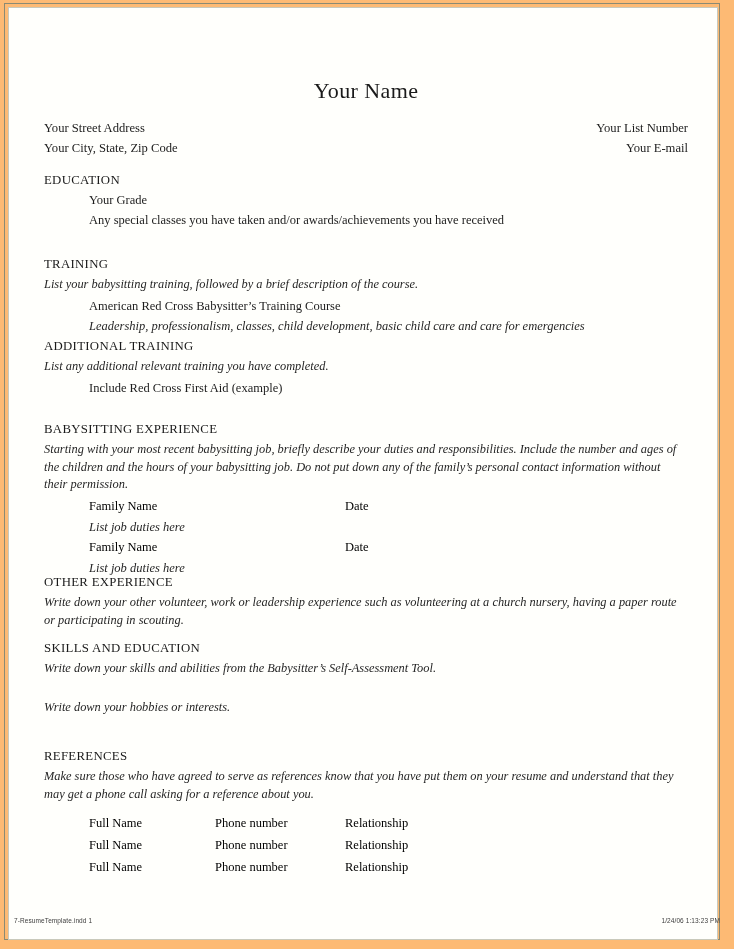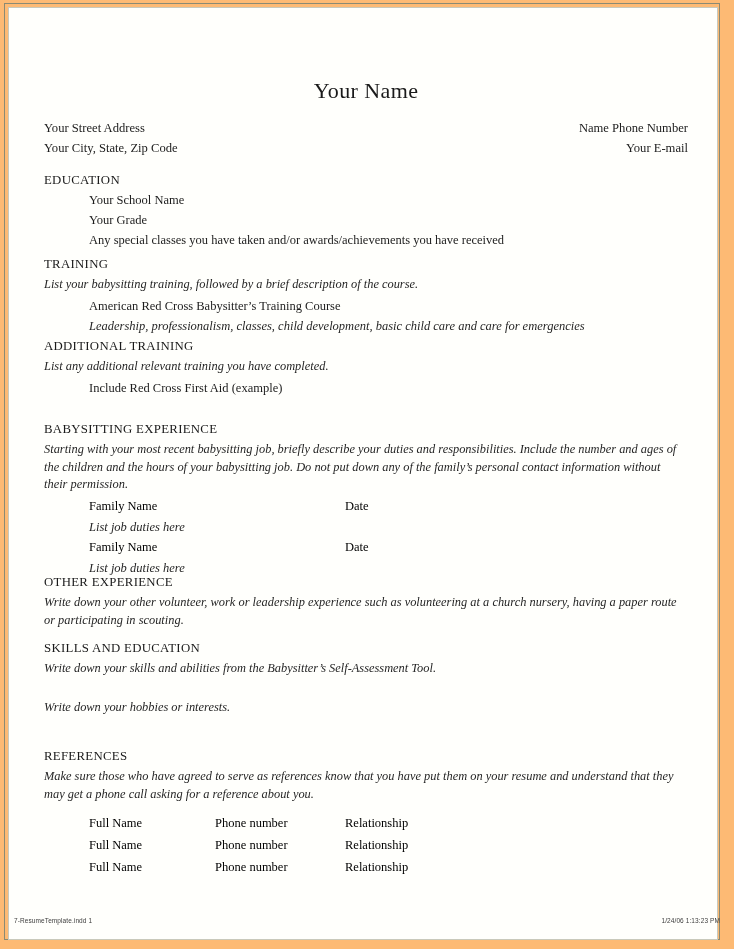--- a/index.html
+++ b/index.html
@@ -138,32 +138,31 @@
   <div class="border-outer"></div>
   <div class="sheet"></div>
   <div class="border-inner"></div>
 
   <div class="content">
 
     <div class="doc-title">Your Name</div>
 
     <div class="contact-row r1">
       <span class="contact-left">Your Street Address</span>
-      <span class="contact-right">Name Phone Number</span>
+      <span class="contact-right">Your List Number</span>
       <div class="clear"></div>
     </div>
     <div class="contact-row r2">
       <span class="contact-left">Your City, State, Zip Code</span>
       <span class="contact-right">Your E-mail</span>
       <div class="clear"></div>
     </div>
 
     <div class="section" style="top:173px;">
       <h2 class="sec-head">EDUCATION</h2>
-      <div class="item">Your School Name</div>
       <div class="item">Your Grade</div>
       <div class="item">Any special classes you have taken and/or awards/achievements you have received</div>
     </div>
 
     <div class="section" style="top:257px;">
       <h2 class="sec-head">TRAINING</h2>
       <p class="sec-note">List your babysitting training, followed by a brief description of the course.</p>
       <div class="item">American Red Cross Babysitter’s Training Course</div>
       <div class="item ital">Leadership, professionalism, classes, child development, basic child care and care for emergencies</div>
     </div>

